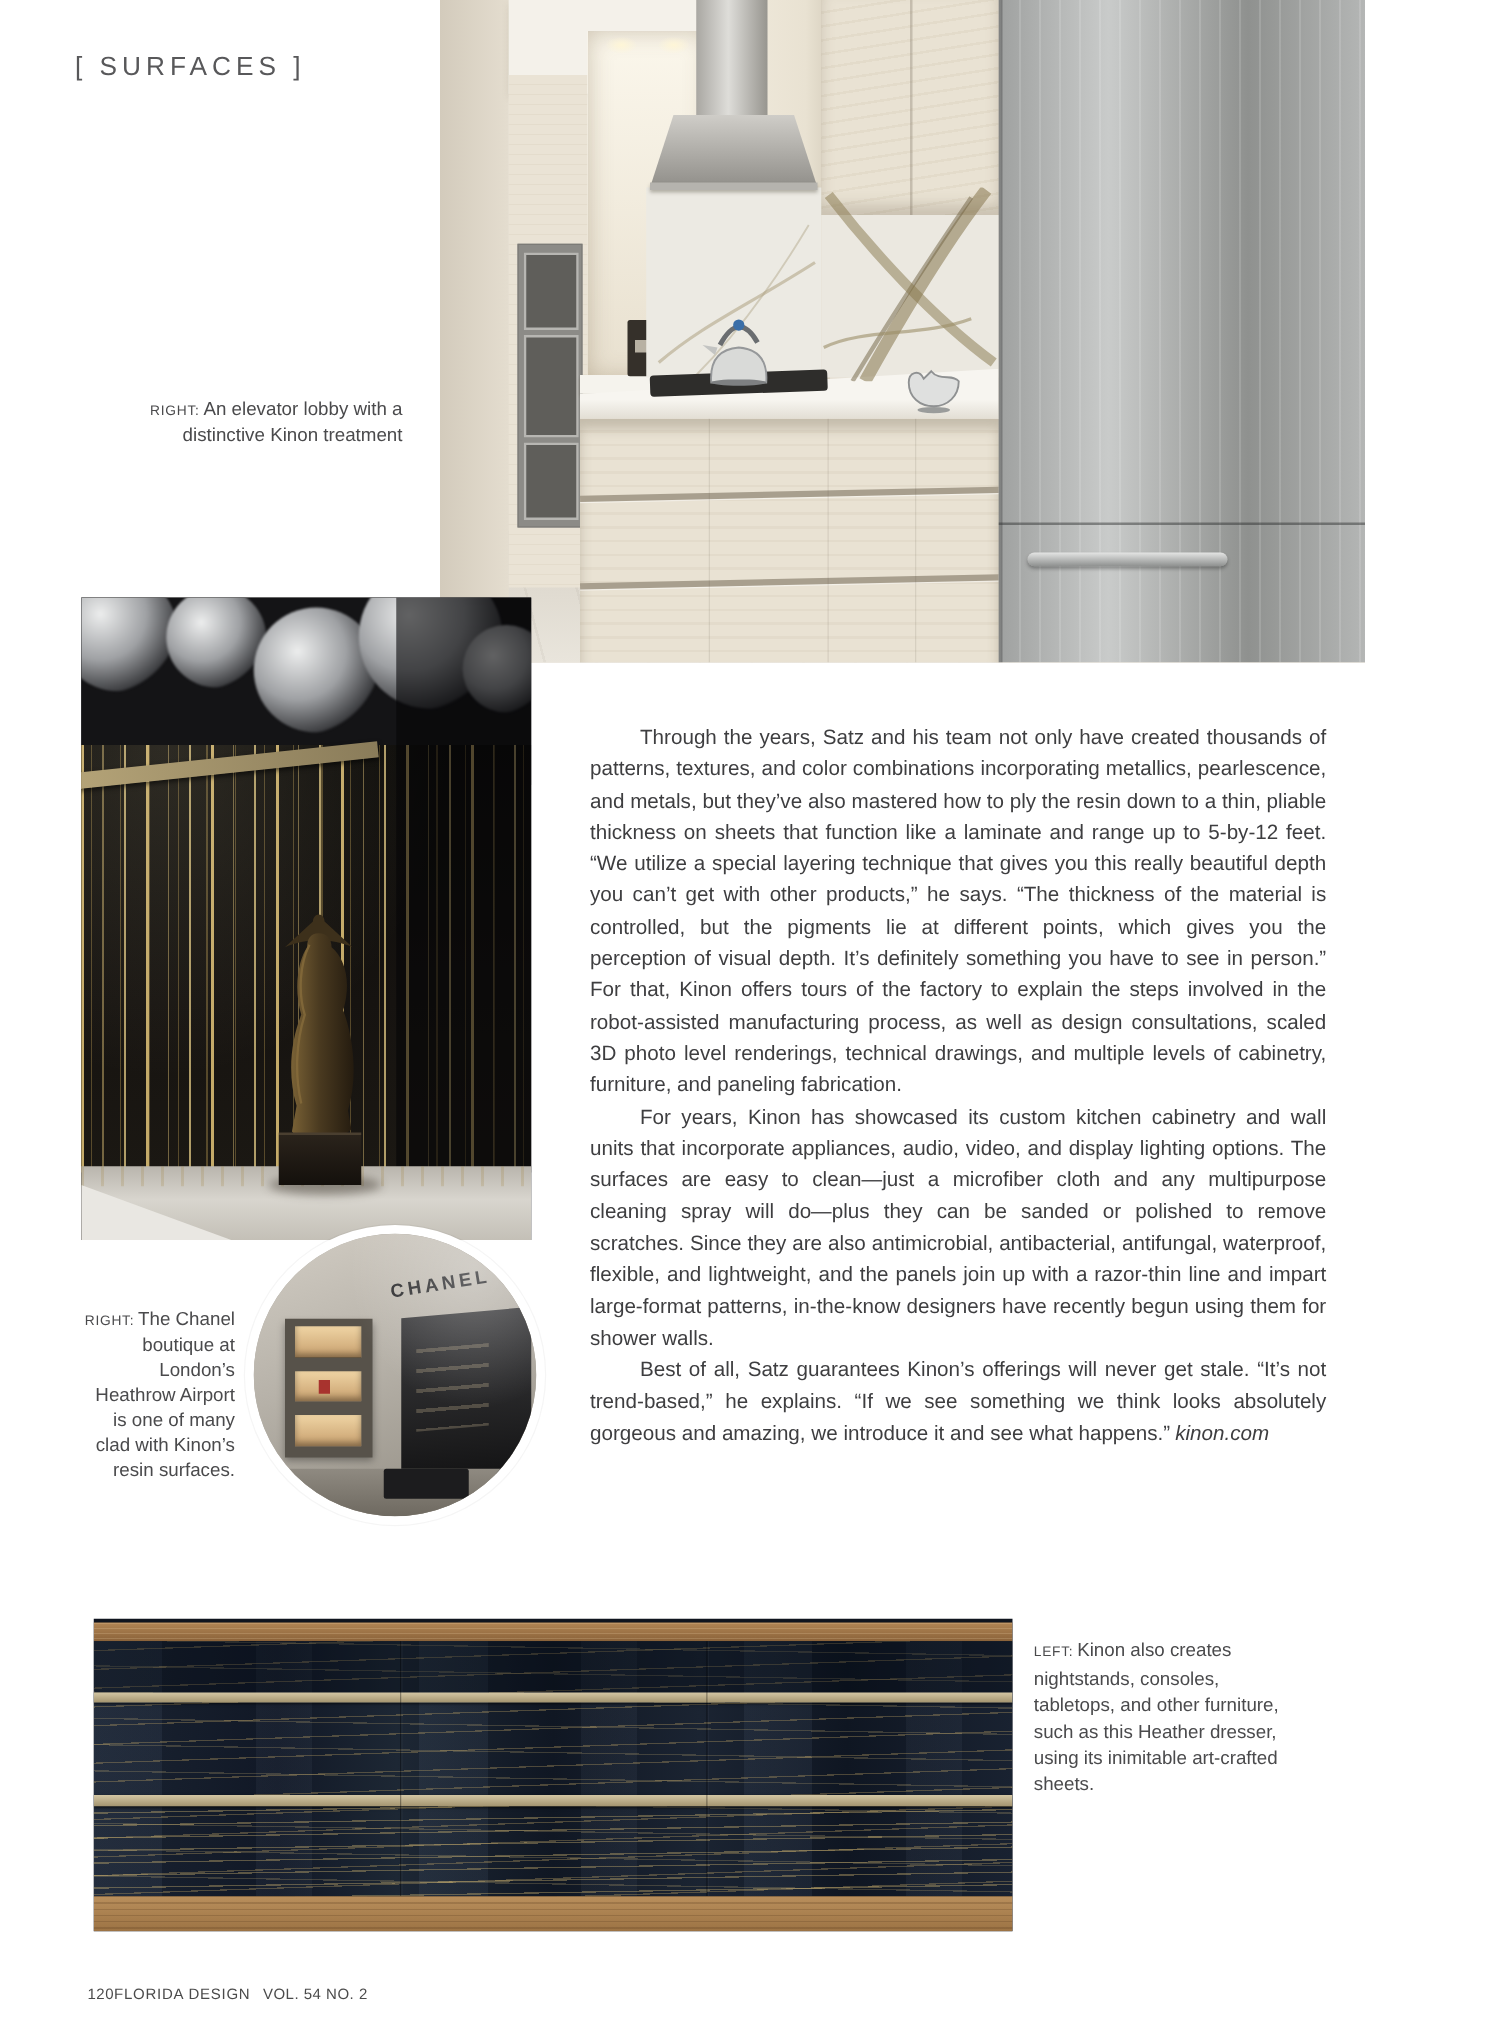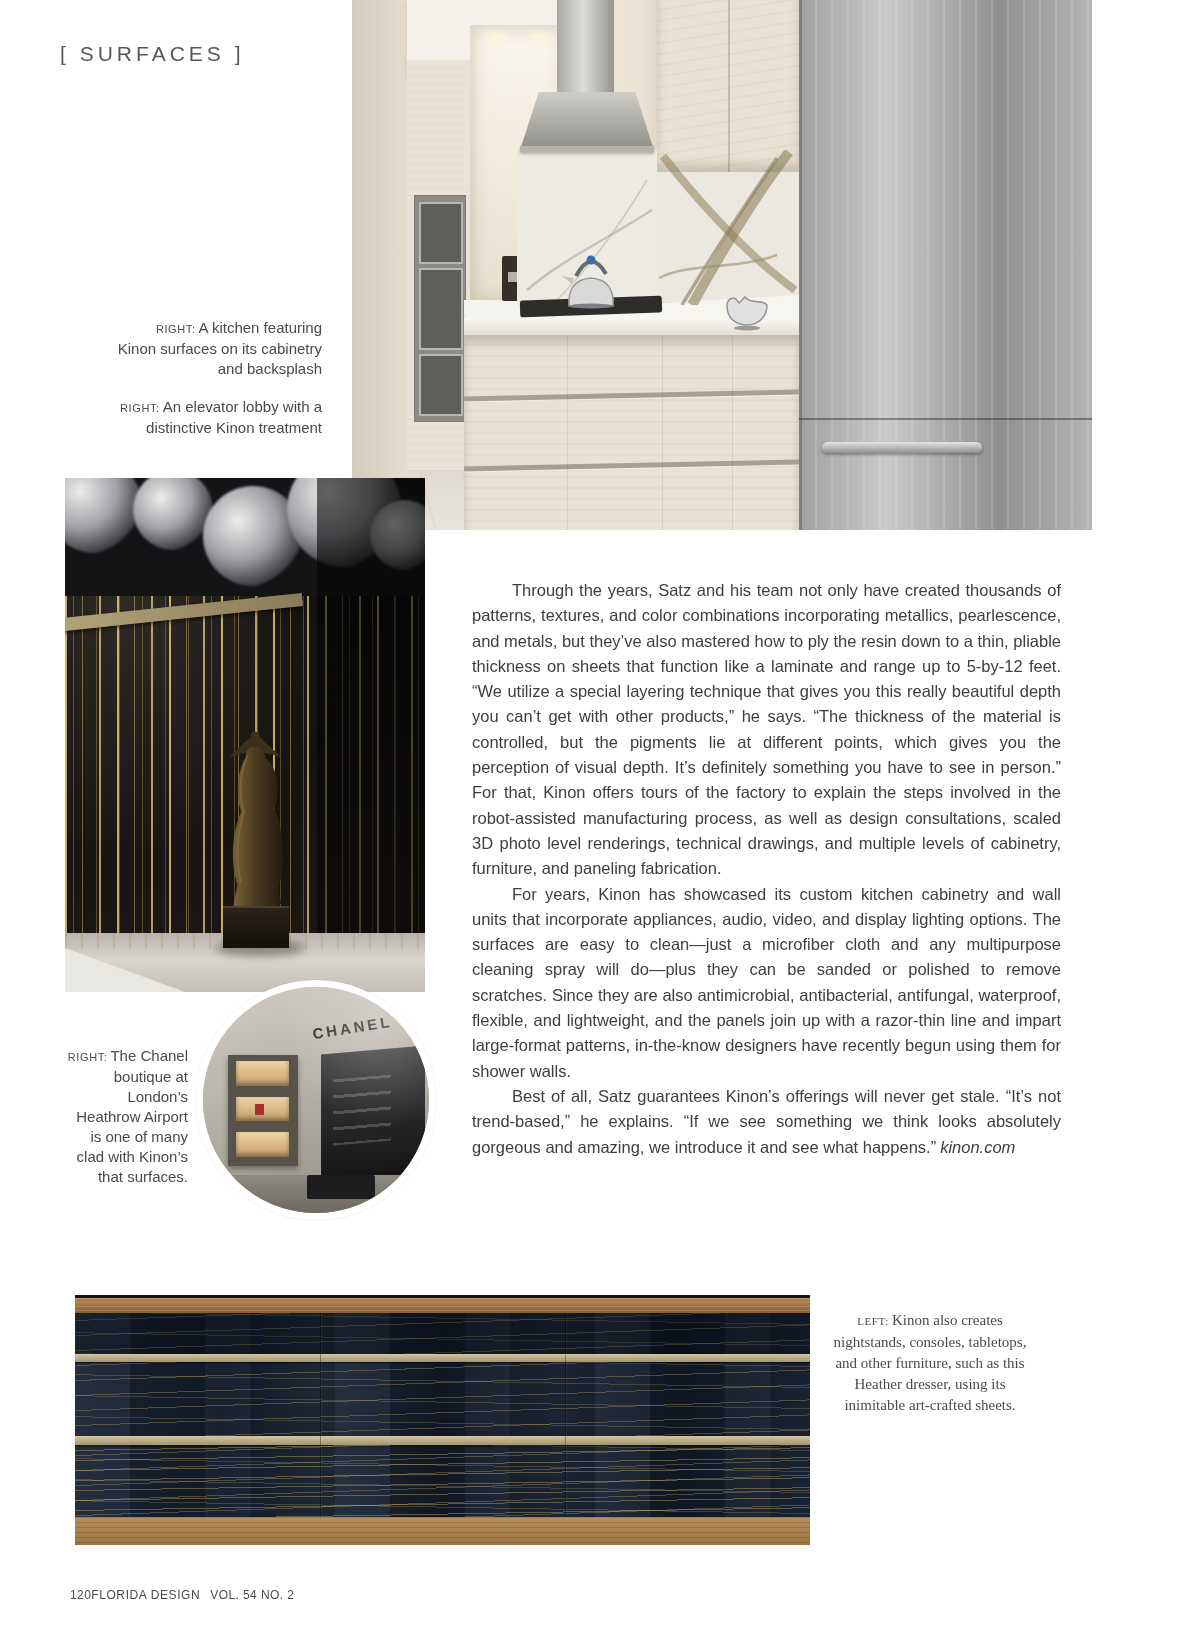--- a/index.html
+++ b/index.html
@@ -5,21 +5,21 @@
   html,body{margin:0;padding:0;background:#ffffff;}
   .page{position:relative;width:1200px;height:1632px;margin:0 auto;background:#ffffff;
         font-family:"Liberation Sans", sans-serif;overflow:hidden;padding-left:48px;}
   .abs{position:absolute;}
 
   
   .section-label{left:60px;top:42px;font-size:21px;letter-spacing:4px;color:#58585a;}
   .cap{font-size:15px;line-height:20px;color:#4a4a4c;margin:0 0 18px 0;}
   .cap-label{font-size:11px;letter-spacing:.6px;color:#4a4a4c;margin-right:3px;}
   .cap-right{text-align:right;}
-  .cap-left{text-align:center;font-family:Liberation Serif, serif;}
+  .cap-left{text-align:left;}
   .caption-kitchen-block{left:117px;top:318px;width:205px;}
   .caption-chanel-block{left:66px;top:1046px;width:122px;}
   .caption-dresser-block{left:827px;top:1310px;width:206px;}
   .body-col{left:472px;top:578px;width:589px;color:#3e3e40;font-size:16.5px;line-height:25.3px;}
   .body-col p{margin:0;text-align:justify;text-indent:40px;}
   .website{font-style:italic;margin-left:4px;}
   .footer{left:70px;top:1588px;font-size:12px;color:#4b4b4b;letter-spacing:.4px;display:flex;align-items:baseline;}
   .footer .pg{}
   .footer .mag{margin-right:10px;letter-spacing:.6px;}
 
@@ -229,23 +229,20 @@
       <div class="k-seam" style="left:268px;"></div>
     </div>
     <div class="abs k-fridge"></div>
     <div class="abs k-fridge-edge"></div>
     <div class="abs k-fridge-seam"></div>
     <div class="abs k-fridge-handle"></div>
   </div>
 
   <div class="abs caption-kitchen-block">
     <p class="cap cap-right">
-      <span class="cap-label">RIGHT:</span><span>A kitchen featuring Kinon surfaces on its cabinetry and backsplash</span>
-    </p>
-    <p class="cap cap-right">
       <span class="cap-label">RIGHT:</span><span>An elevator lobby with a distinctive Kinon treatment</span>
     </p>
   </div>
 
   <div class="abs photo ph-elevator">
     <div class="abs e-ceil">
       <div class="e-blob" style="left:-18px;top:-20px;width:95px;height:95px;"></div>
       <div class="e-blob" style="left:68px;top:-8px;width:80px;height:80px;"></div>
       <div class="e-blob" style="left:138px;top:8px;width:100px;height:100px;"></div>
       <div class="e-blob" style="left:222px;top:-26px;width:115px;height:115px;"></div>
@@ -283,21 +280,21 @@
     </div>
     <div class="c-door"></div>
     <div class="c-sign">CHANEL</div>
     <div class="c-floor"></div>
     <div class="c-table"></div>
     <div class="c-gloss"></div>
   </div>
 
   <div class="abs caption-chanel-block">
     <p class="cap cap-right">
-      <span class="cap-label">RIGHT:</span><span>The Chanel boutique at London’s Heathrow Airport is one of many clad with Kinon’s that surfaces.</span>
+      <span class="cap-label">RIGHT:</span><span>The Chanel boutique at London’s Heathrow Airport is one of many clad with Kinon’s resin surfaces.</span>
     </p>
   </div>
 
   <div class="abs body-col">
     <p>Through the years, Satz and his team not only have created thousands of patterns, textures, and color combinations incorporating metallics, pearlescence, and metals, but they’ve also mastered how to ply the resin down to a thin, pliable thickness on sheets that function like a laminate and range up to 5-by-12 feet. “We utilize a special layering technique that gives you this really beautiful depth you can’t get with other products,” he says. “The thickness of the material is controlled, but the pigments lie at different points, which gives you the perception of visual depth. It’s definitely something you have to see in person.” For that, Kinon offers tours of the factory to explain the steps involved in the robot-assisted manufacturing process, as well as design consultations, scaled 3D photo level renderings, technical drawings, and multiple levels of cabinetry, furniture, and paneling fabrication.</p>
     <p>For years, Kinon has showcased its custom kitchen cabinetry and wall units that incorporate appliances, audio, video, and display lighting options. The surfaces are easy to clean—just a microfiber cloth and any multipurpose cleaning spray will do—plus they can be sanded or polished to remove scratches. Since they are also antimicrobial, antibacterial, antifungal, waterproof, flexible, and lightweight, and the panels join up with a razor-thin line and impart large-format patterns, in-the-know designers have recently begun using them for shower walls.</p>
     <p><span>Best of all, Satz guarantees Kinon’s offerings will never get stale. “It’s not trend-based,” he explains. “If we see something we think looks absolutely gorgeous and amazing, we introduce it and see what happens.”</span><em class="website">kinon.com</em></p>
   </div>
 
   <div class="abs photo ph-dresser">

